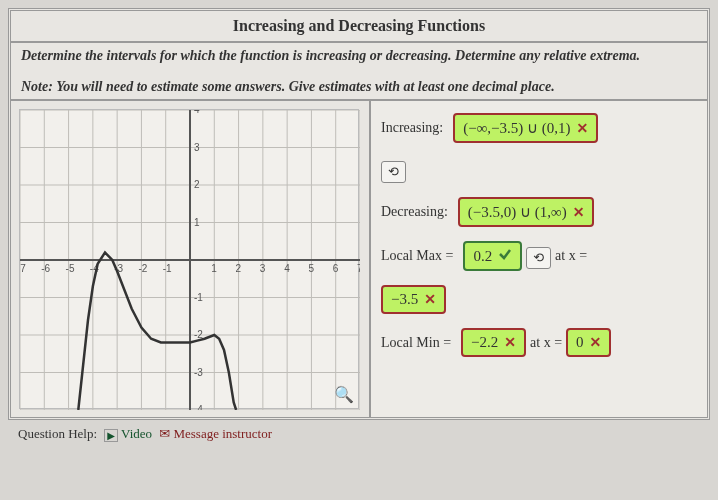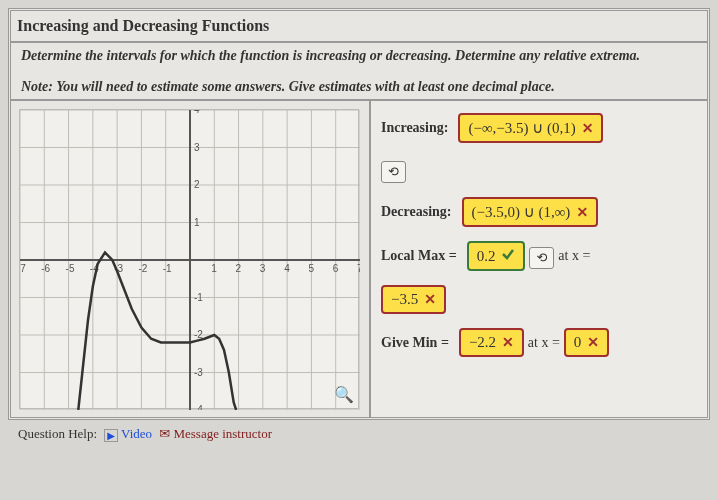--- a/index.html
+++ b/index.html
@@ -1,39 +1,39 @@
 <!DOCTYPE html>
 <html><head>
 <meta charset="utf-8">
 <style>
 *{box-sizing:border-box;margin:0;padding:0}
 body{font-family:Georgia,serif;background:#d8d6d2;padding:8px;font-size:14px;color:#333}
 .outer{border:3px double #999;background:#e8e6e2}
-.title-row{border-bottom:2px solid #999;padding:6px;font-weight:bold;font-size:16px}
+.title-row{border-bottom:2px solid #999;padding:6px;text-align:center;font-weight:bold;font-size:16px}
 .instr{border-bottom:2px solid #999;padding:2px 10px;font-style:italic;font-weight:bold;line-height:1.5}
 .instr .note{margin-top:10px}
 .main{display:flex}
 .graph-cell{border-right:2px solid #999;padding:8px;width:360px}
 .answers{flex:1;padding:12px 10px;background:#edebe7}
 .graph{position:relative;width:340px;height:300px;background:#f2f0ec;border:1px solid #bbb}
 .grid line{stroke:#bfbdb8;stroke-width:1}
 .axis line{stroke:#555;stroke-width:2}
 .curve{stroke:#333;stroke-width:2.5;fill:none}
 .tick-label{font-size:10px;fill:#555;font-family:Arial}
 .row{display:flex;align-items:center;margin-bottom:14px;flex-wrap:wrap;gap:4px}
-.row-label{font-weight:bold;margin-right:6px}
-.answer-box{display:inline-flex;align-items:center;border:2px solid #a03030;border-radius:4px;padding:4px 8px;background:#fde047;font-family:'Times New Roman',serif;font-size:15px;min-width:40px}
+.row-label{font-weight:normal;margin-right:6px}
+.answer-box{display:inline-flex;align-items:center;border:2px solid #a03030;border-radius:4px;padding:4px 8px;background:#bef264;font-family:'Times New Roman',serif;font-size:15px;min-width:40px}
 .answer-box.correct{border-color:#3a7a3a}
 .mark-x{color:#a03030;font-weight:bold;margin-left:6px;font-size:14px}
 .mark-check{margin-left:6px}
 .retry{display:inline-block;border:1px solid #888;border-radius:3px;padding:2px 6px;background:#f5f4f1;font-size:13px;margin-top:4px;cursor:pointer}
 .mag{position:absolute;bottom:4px;right:4px;font-size:16px;color:#666;cursor:pointer}
 .help{padding:6px 10px;font-size:13px}
 .help a{text-decoration:none;margin-left:4px}
-.video-link{color:#1d4ed8}
+.video-link{color:#14532d}
 .msg-link{color:#7f1d1d}
 .icon-box{display:inline-block;border:1px solid #999;padding:0 2px;font-size:10px;vertical-align:middle}
 </style>
 </head>
 <body>
 
 <div class="outer">
 
   <div class="title-row">Increasing and Decreasing Functions</div>
 
@@ -145,21 +145,21 @@
         <span>at x =</span>
       </div>
       <div class="row">
         <span class="answer-box">
           <span>−3.5</span>
           <span class="mark-x">✕</span>
         </span>
       </div>
 
       <div class="row">
-        <span class="row-label">Give Min =</span>
+        <span class="row-label">Local Min =</span>
         <span class="answer-box">
           <span>−2.2</span>
           <span class="mark-x">✕</span>
         </span>
         <span>at x =</span>
         <span class="answer-box">
           <span>0</span>
           <span class="mark-x">✕</span>
         </span>
       </div>

